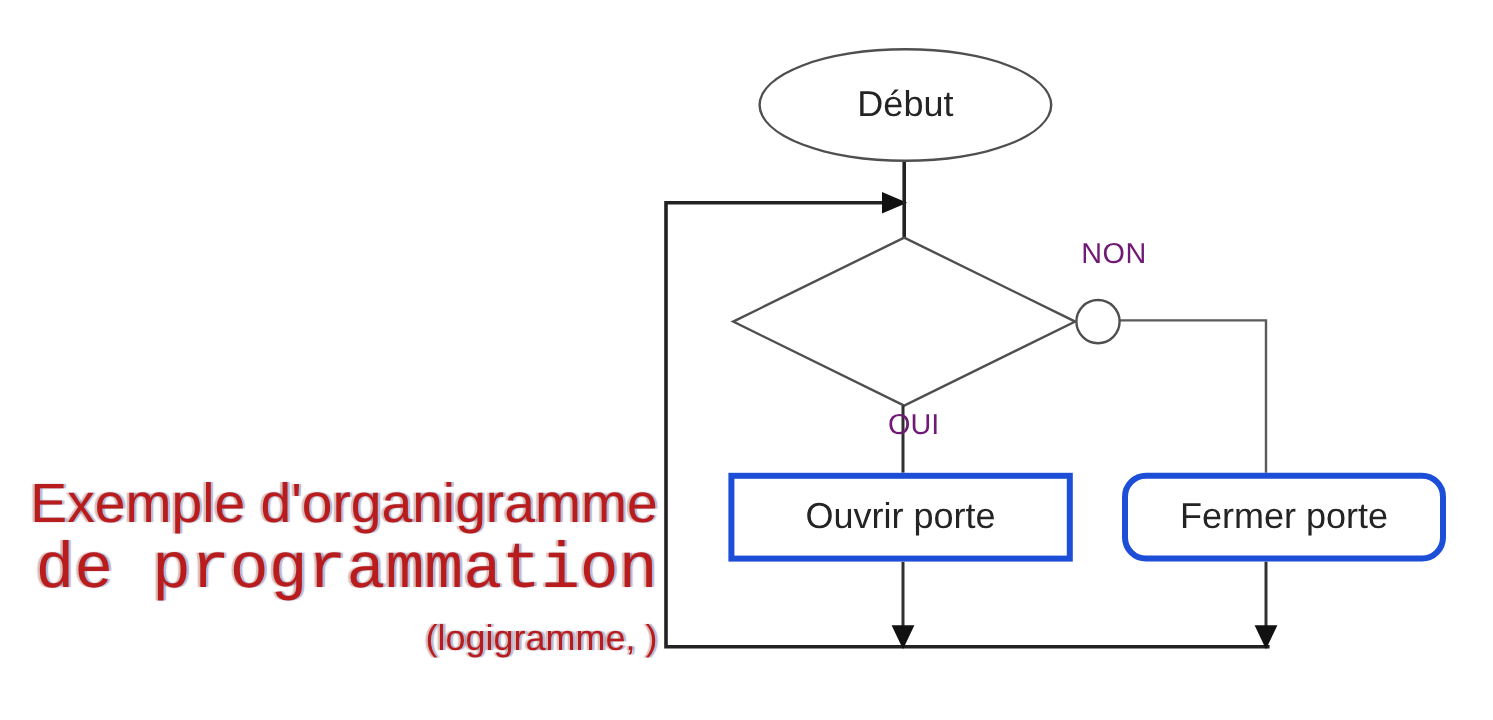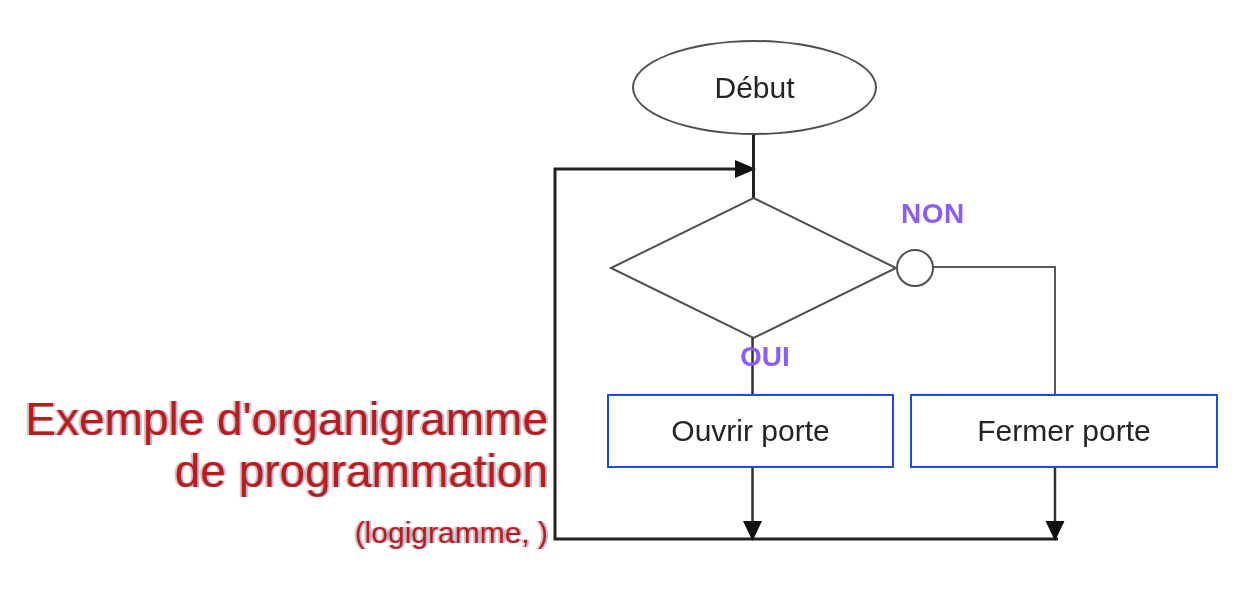--- a/index.html
+++ b/index.html
@@ -25,38 +25,38 @@
     position:absolute; left:611px; top:198px; width:286px; height:140px;
     display:flex; align-items:center; justify-content:center; pointer-events:none;
   }
   .connector-circle {
     position:absolute; left:896px; top:249px; width:38px; height:38px;
     box-sizing:border-box; border:2px solid #4f4f4f; border-radius:50%;
     background:#ffffff;
   }
   .box {
     position:absolute; top:394px; height:74px; box-sizing:border-box;
-    border:2px solid #1d4ed8; background:#ffffff;
+    border:5px solid #1d4ed8; background:#ffffff;
     display:flex; align-items:center; justify-content:center;
   }
   .box.open  { left:607px; width:287px; }
-  .box.close { left:910px; width:308px; }
+  .box.close { left:935px; width:270px;border-radius:20px; }
 
   .shape-label { font-size:30px; color:#242424; white-space:nowrap; }
-  .branch-label { position:absolute; font-size:28px; color:#8b5cf6; white-space:nowrap; line-height:1;font-weight:bold; }
+  .branch-label { position:absolute; font-size:24px; color:#701a75; white-space:nowrap; line-height:1; }
   .non { left:901px; top:200px; letter-spacing:0.5px; }
   .oui { left:740px; top:343px; }
 
   .cap {
     position:absolute; right:696px; white-space:nowrap; line-height:1.1;
     color:#b91c1c;
     text-shadow:-2px 0 1px rgba(146,58,44,0.35), 2px 0 1px rgba(44,70,168,0.38);
   }
   .cap1 { top:394px; font-size:46px; }
-  .cap2 { top:446px; font-size:46px; }
+  .cap2 { top:446px; font-size:54px;font-family:Liberation Mono, monospace; }
   .cap3 { top:503px; font-size:30px;margin-top:13px; }
 </style>
 </head>
 <body>
 
 <div class="stage">
 
   <svg class="connectors" viewBox="0 0 1244 600">
 
     <polyline class="loop" points="737,169 555,169 555,539 1058,539"></polyline>

